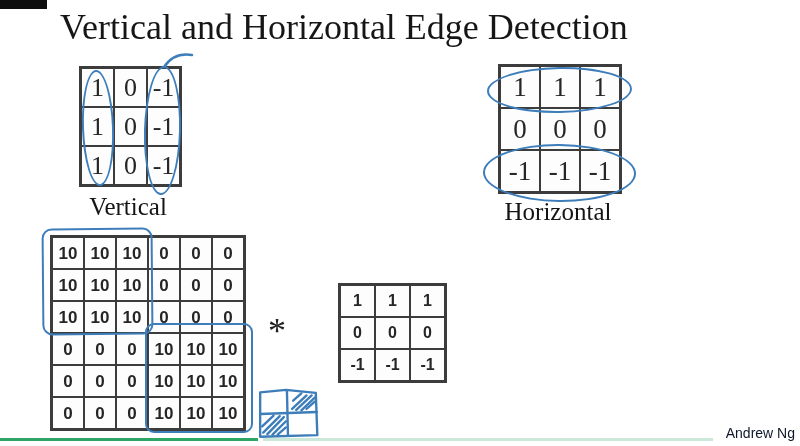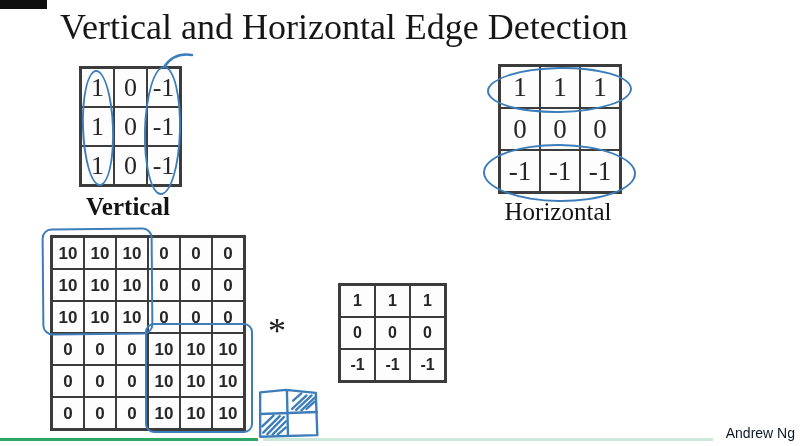--- a/index.html
+++ b/index.html
@@ -25,21 +25,21 @@
   #horizontal-matrix{ left:498px; top:64px;  grid-template-columns:repeat(3,40px); grid-auto-rows:42px;
     font-family:"Liberation Serif", serif; font-size:27px; }
   #input-matrix     { left:50px;  top:235px; grid-template-columns:repeat(6,32px); grid-auto-rows:32px;
     font-family:"Liberation Sans", sans-serif; font-size:17px; font-weight:700; }
   #kernel-matrix    { left:338px; top:283px; grid-template-columns:repeat(3,35px); grid-auto-rows:32px;
     font-family:"Liberation Sans", sans-serif; font-size:16px; font-weight:700; }
 
   
   .mat-label { position:absolute; font-family:"Liberation Serif", serif;
     font-size:25px; color:#141414; text-align:center; }
-  #vertical-label   { left:68px;  top:193px; width:120px;font-weight:bold; }
+  #vertical-label   { left:68px;  top:193px; width:120px; }
   #horizontal-label { left:478px; top:198px; width:160px; }
 
   
   .ink { position:absolute; border:2.5px solid var(--ink-blue); background:transparent; }
   .oval { border-radius:50%; }
   #oval-v-col1 { left:82px;  top:70px;  width:28px;  height:112px; transform:rotate(-2deg); }
   #oval-v-col3 { left:144px; top:66px;  width:33px;  height:125px; transform:rotate(1.5deg); }
   #oval-h-row1 { left:487px; top:67px;  width:141px; height:42px;  transform:rotate(-1deg); }
   #oval-h-row3 { left:483px; top:144px; width:149px; height:54px;  transform:rotate(0.5deg); }
   #rect-block-tl { left:42px;  top:228px; width:107px; height:103px; border-radius:10px; transform:rotate(-0.5deg); }

